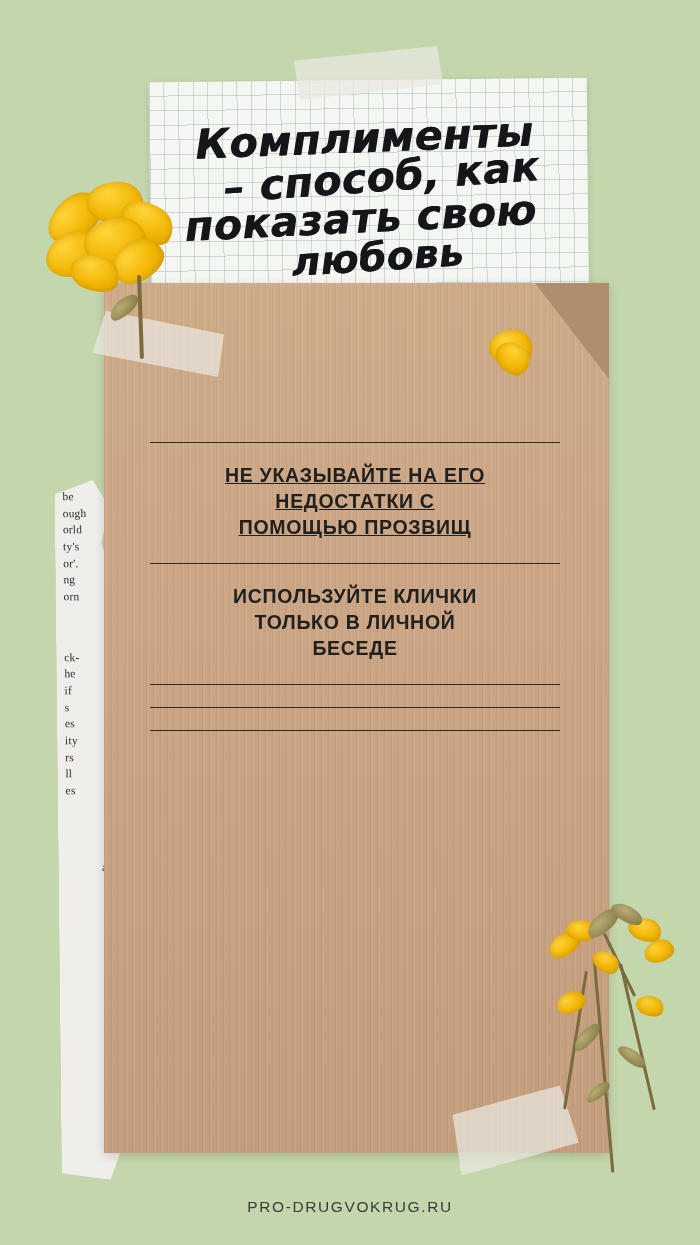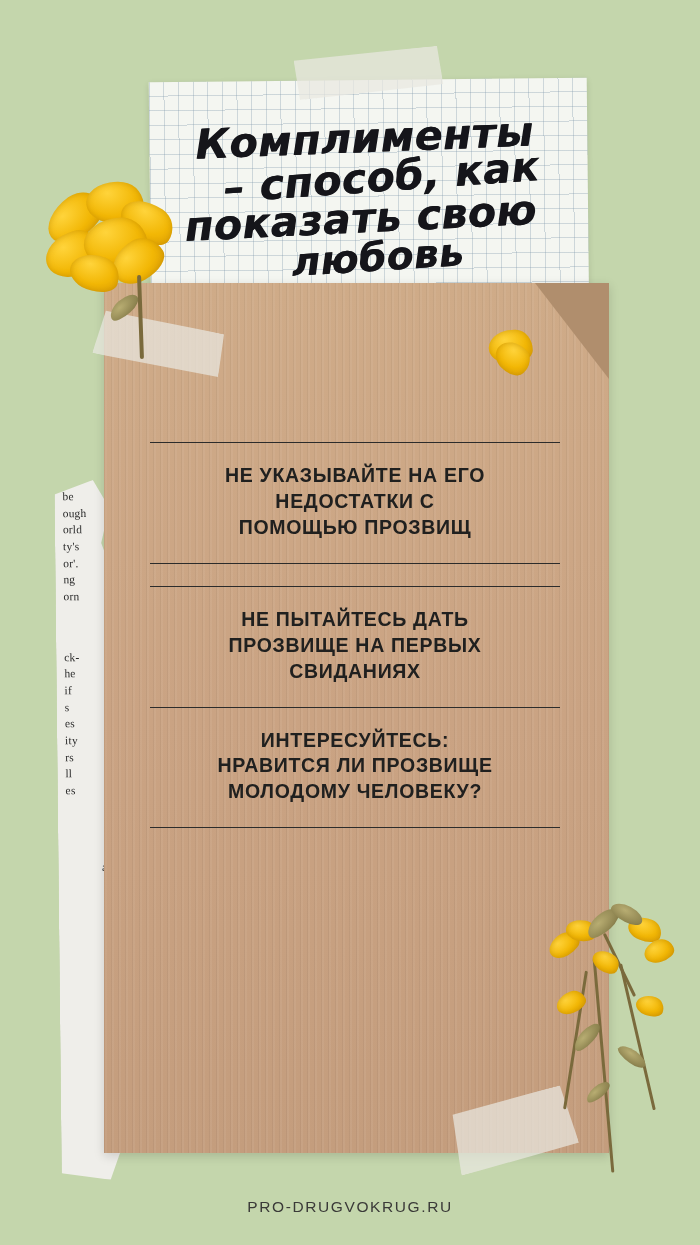--- a/index.html
+++ b/index.html
@@ -244,32 +244,29 @@
 
   <div class="title">
     <span class="l1">Комплименты</span>
     <span class="l2">– способ, как</span>
     <span class="l3">показать свою</span>
     <span class="l4">любовь</span>
   </div>
 
   <div class="tips">
     <div class="divider"></div>
-    <div class="tip" style="white-space:pre-line;">НЕ УКАЗЫВАЙТЕ НА ЕГО
+    <div class="tip" style="white-space:pre-line;text-decoration:underline;">НЕ УКАЗЫВАЙТЕ НА ЕГО
 НЕДОСТАТКИ С
 ПОМОЩЬЮ ПРОЗВИЩ</div>
     <div class="divider"></div>
-    <div class="divider"></div>
-    <div class="tip" style="white-space:pre-line;">НЕ ПЫТАЙТЕСЬ ДАТЬ
-ПРОЗВИЩЕ НА ПЕРВЫХ
-СВИДАНИЯХ</div>
-    <div class="divider"></div>
-    <div class="tip" style="white-space:pre-line;">ИНТЕРЕСУЙТЕСЬ:
-НРАВИТСЯ ЛИ ПРОЗВИЩЕ
-МОЛОДОМУ ЧЕЛОВЕКУ?</div>
+    <div class="tip" style="white-space:pre-line;">ИСПОЛЬЗУЙТЕ КЛИЧКИ
+ТОЛЬКО В ЛИЧНОЙ
+БЕСЕДЕ</div>
+    <div class="divider"></div>
+    <div class="divider"></div>
     <div class="divider"></div>
   </div>
 
   <div class="flower" id="flower-topleft">
     <div class="petal" style="left:6px;  top:10px; width:62px; height:40px; transform:rotate(-28deg);"></div>
     <div class="petal" style="left:50px; top:0px;  width:58px; height:42px; transform:rotate(14deg);"></div>
     <div class="petal" style="left:80px; top:26px; width:56px; height:38px; transform:rotate(42deg);"></div>
     <div class="petal" style="left:2px;  top:44px; width:58px; height:44px; transform:rotate(-8deg);"></div>
     <div class="petal" style="left:42px; top:36px; width:64px; height:48px; transform:rotate(6deg);"></div>
     <div class="petal" style="left:66px; top:62px; width:54px; height:40px; transform:rotate(-22deg);"></div>

